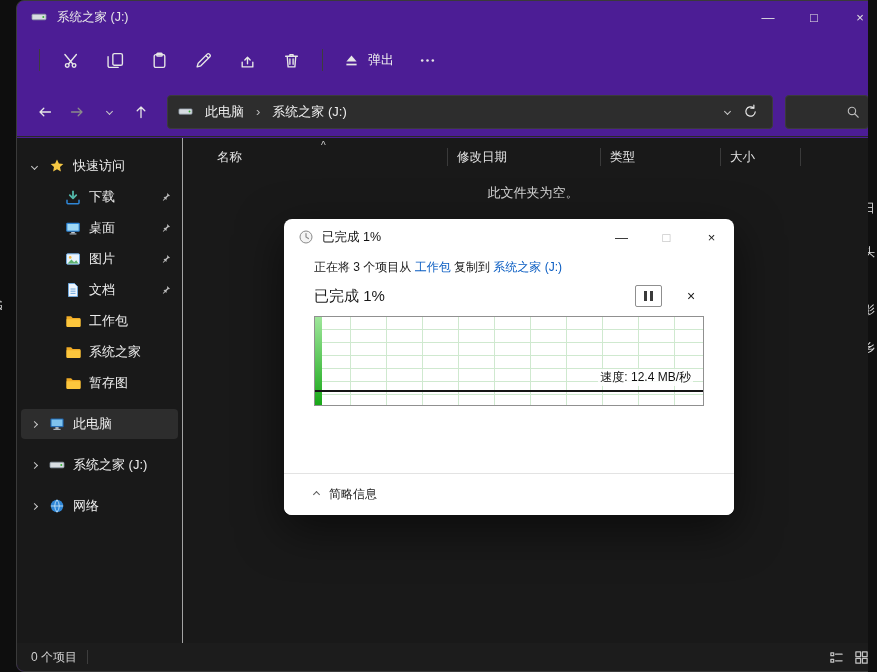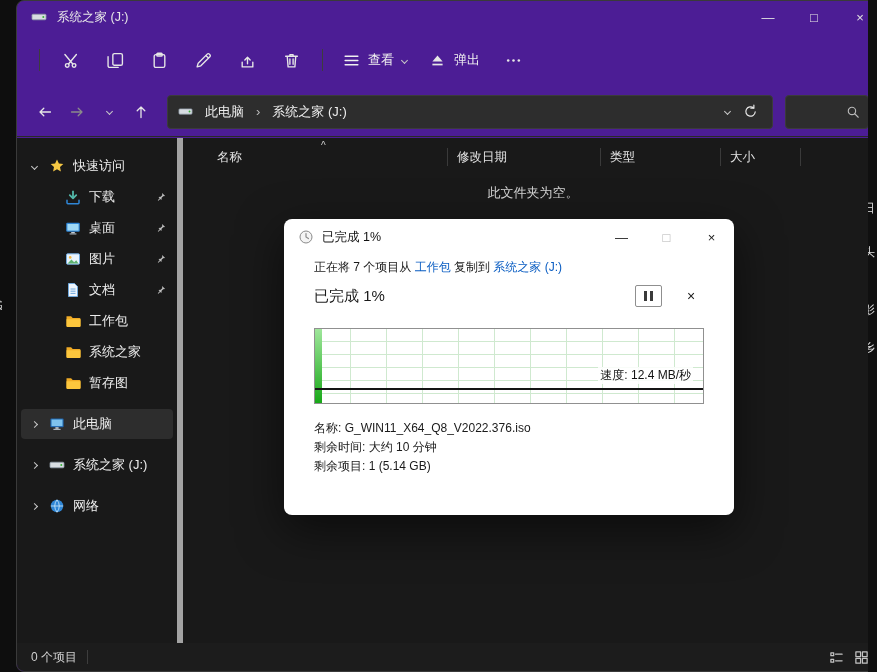--- a/index.html
+++ b/index.html
@@ -34,21 +34,21 @@
   .searchbox input{flex:1;min-width:0;background:transparent;border:0;outline:0;color:#eee;font-size:12px;font-family:inherit}
 
   
   .chev{display:inline-block;width:5px;height:5px;border-right:1.3px solid #c8c8c8;border-bottom:1.3px solid #c8c8c8;transform:rotate(45deg);flex:none}
   .chev.r{transform:rotate(-45deg)}
   .chev.u{transform:rotate(-135deg)}
   .chev.dark{border-color:#5a5a5a}
 
   
   .bodyarea{position:absolute;top:137px;left:0;right:0;bottom:28px;display:flex;background:#191919}
-  .sidebar{width:166px;border-right:6px solid #a3a3a3;padding-top:12px;overflow:hidden;flex:none}
+  .sidebar{width:166px;border-right:1px solid #a3a3a3;padding-top:12px;overflow:hidden;flex:none}
   .side-item{display:flex;align-items:center;height:30px;margin:1px 4px;padding:0 6px 0 6px;border-radius:4px;font-size:13px;color:#ededed;gap:8px}
   .side-item.sel{background:#2d2d2d}
   .side-item.child{padding-left:44px}
   .chevbox{width:14px;display:flex;justify-content:center;flex:none}
   .s-label{white-space:nowrap;overflow:hidden}
   .pin{margin-left:auto;flex:none}
   .group-gap{height:9px}
 
   
   .main{flex:1;position:relative}
@@ -70,21 +70,21 @@
   .dwc{width:45px;height:36px;display:flex;align-items:center;justify-content:center;font-size:13px;color:#1a1a1a}
   .dwc.disabled{color:#b5b5b5}
   .dlg-body{padding:4px 30px 0 30px}
   .copyline{font-size:12px;color:#1a1a1a}
   .link{color:#0a5dc2}
   .progress-row{display:flex;align-items:center;margin-top:9px}
   .progress-label{font-size:15px}
   .pause-btn{margin-left:auto;width:27px;height:22px;border:1px solid #8f8f8f;border-radius:2px;background:#fff;display:flex;align-items:center;justify-content:center;gap:3px}
   .pause-bar{width:3px;height:10px;background:#3a3a3a}
   .cancel-x{width:26px;margin-left:16px;text-align:center;font-size:14px;color:#1a1a1a}
-  .chart{position:relative;margin-top:21px;height:76px;border:1px solid #909090;background-color:#fff;
+  .chart{position:relative;margin-top:9px;height:90px;border:1px solid #909090;background-color:#fff;
     background-image:repeating-linear-gradient(to right,transparent 0 35px,#cfe9cf 35px 36px),
                      repeating-linear-gradient(to bottom,transparent 0 12px,#cfe9cf 12px 13px)}
   .chart-fill{position:absolute;left:0;top:0;bottom:0;width:7px;background:linear-gradient(#9fe69b,#18a818)}
   .chart-line{position:absolute;left:0;right:0;bottom:13px;height:2px;background:#151515}
   .chart-speed{position:absolute;right:10px;bottom:19px;font-size:12px;color:#111;background:rgba(255,255,255,.85);padding:0 2px}
   .info{margin-top:15px;line-height:19px;color:#1a1a1a}
   .dlg-footer{position:absolute;left:0;right:0;bottom:0;height:42px;border-top:1px solid #e3e3e3;display:flex;align-items:center;padding-left:30px;gap:10px;font-size:12px;color:#222;background:#fff}
 
   
   .edge-strip{position:absolute;top:0;right:0;width:9px;height:672px;background:#101010;z-index:60;overflow:hidden}
@@ -157,29 +157,20 @@
     <button class="icbtn">
       <span>
           <svg class="ic" viewBox="0 0 16 16" width="17" height="17">
             <path d="M2.5 4h11M6.5 4V2.5h3V4M4 4l.8 10h6.4L12 4M6.5 6.5v5M9.5 6.5v5"></path>
           </svg>
         </span>
     </button>
     <span class="vsep"></span>
     <button class="cmd">
       <span>
-          <svg class="ic" viewBox="0 0 16 16" width="17" height="17">
-            <path d="M2 4h12M2 8h12M2 12h12"></path>
-          </svg>
-        </span>
-      <span>查看</span>
-      <i class="chev"></i>
-    </button>
-    <button class="cmd">
-      <span>
           <svg viewBox="0 0 16 16" width="17" height="17">
             <path d="M8 3.2 12.8 9H3.2z" fill="#e6e6e6"></path>
             <rect x="3.2" y="11" width="9.6" height="1.6" fill="#e6e6e6"></rect>
           </svg>
         </span>
       <span>弹出</span>
     </button>
     <button class="icbtn">
       <span>
           <svg viewBox="0 0 16 16" width="17" height="17">
@@ -454,40 +445,39 @@
         </span>
       <span>已完成 1%</span>
       <div class="dlg-controls">
         <div class="dwc">—</div>
         <div class="dwc disabled">□</div>
         <div class="dwc">×</div>
       </div>
     </div>
     <div class="dlg-body">
       <div class="copyline">
-        <span>正在将 7 个项目从 </span><span class="link">工作包</span><span> 复制到 </span><span class="link">系统之家 (J:)</span>
+        <span>正在将 3 个项目从 </span><span class="link">工作包</span><span> 复制到 </span><span class="link">系统之家 (J:)</span>
       </div>
       <div class="progress-row">
         <span class="progress-label">已完成 1%</span>
         <button class="pause-btn">
           <span class="pause-bar"></span>
           <span class="pause-bar"></span>
         </button>
         <div class="cancel-x">×</div>
       </div>
       <div class="chart">
         <div class="chart-fill"></div>
         <div class="chart-line"></div>
         <span class="chart-speed">速度: 12.4 MB/秒</span>
       </div>
-      <div class="info">
-        <div>名称: G_WIN11_X64_Q8_V2022.376.iso</div>
-        <div>剩余时间: 大约 10 分钟</div>
-        <div>剩余项目: 1 (5.14 GB)</div>
-      </div>
+    </div>
+    <div class="dlg-footer">
+      <i class="chev u dark"></i>
+      <span>简略信息</span>
     </div>
   </div>
 
 </div>
 
 <div class="edge-strip">
   <span class="frag" style="top:200px">日</span>
   <span class="frag" style="top:244px">头</span>
   <span class="frag" style="top:302px">影</span>
   <span class="frag" style="top:340px">乡</span>

